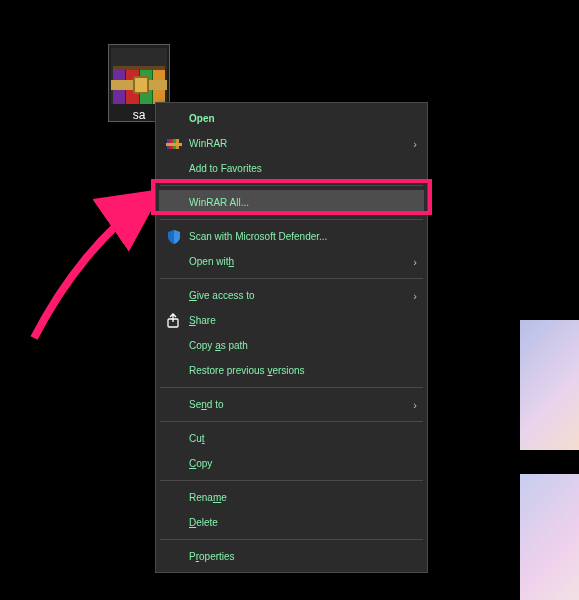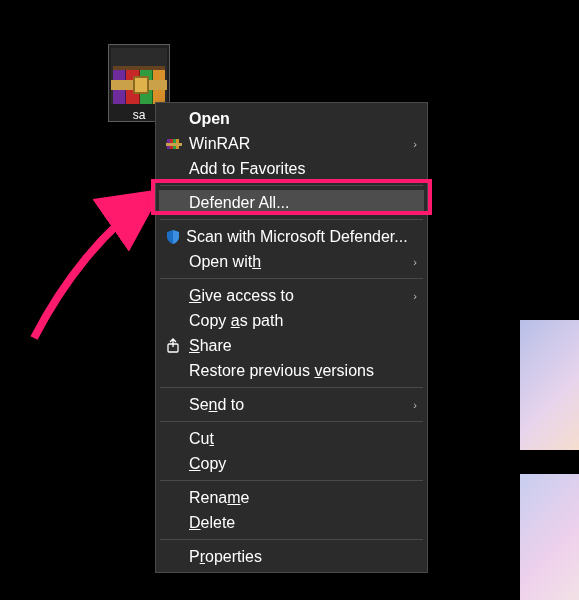--- a/index.html
+++ b/index.html
@@ -85,22 +85,22 @@
     cursor: default;
     position: relative;
   }
   .mi.hover { background: #4d4d4d; }
   .mi .ico {
     width: 30px;
     display: flex; align-items: center; justify-content: center;
   }
   .mi .lbl {
     flex: 1;
-    color: #ffffff;
-    font-size: 16px;
+    color: #86efac;
+    font-size: 10px;
     white-space: nowrap;
   }
   .mi.bold .lbl { font-weight: 600; }
   .mi .arrow-r {
     width: 18px;
     color: #bdbdbd;
     font-size: 11px;
     text-align: center;
   }
   .sep {
@@ -184,21 +184,21 @@
   <div class="mi">
     <span class="ico"></span>
     <span class="lbl">Add to Favorites</span>
     <span class="arrow-r"></span>
   </div>
 
   <div class="sep"></div>
 
   <div class="mi hover">
     <span class="ico"></span>
-    <span class="lbl">Defender All...</span>
+    <span class="lbl">WinRAR All...</span>
     <span class="arrow-r"></span>
   </div>
 
   <div class="sep"></div>
 
   <div class="mi">
     <span class="ico">
       <svg width="16" height="16" viewBox="0 0 16 16">
           <path d="M8 1 L14 3 V8 C14 11 11 14 8 15 C5 14 2 11 2 8 V3 Z" fill="#1b6ec2"></path>
           <path d="M8 1 L14 3 V8 C14 11 11 14 8 15 V1 Z" fill="#3a8fe0"></path>
@@ -216,38 +216,38 @@
 
   <div class="sep"></div>
 
   <div class="mi">
     <span class="ico"></span>
     <span class="lbl"><span class="accel">G</span>ive access to</span>
     <span class="arrow-r">›</span>
   </div>
 
   <div class="mi">
-    <span class="ico"></span>
-    <span class="lbl">Copy <span class="accel">a</span>s path</span>
-    <span class="arrow-r"></span>
-  </div>
-
-  <div class="mi">
     <span class="ico">
       <svg width="16" height="16" viewBox="0 0 16 16" fill="none" stroke="#fff" stroke-width="1.3">
           <rect x="2" y="6" width="10" height="8" rx="1"></rect>
           <path d="M7 9 V2 M4 4 L7 1 L10 4"></path>
         </svg>
     </span>
     <span class="lbl"><span class="accel">S</span>hare</span>
     <span class="arrow-r"></span>
   </div>
 
   <div class="mi">
     <span class="ico"></span>
+    <span class="lbl">Copy <span class="accel">a</span>s path</span>
+    <span class="arrow-r"></span>
+  </div>
+
+  <div class="mi">
+    <span class="ico"></span>
     <span class="lbl">Restore previous <span class="accel">v</span>ersions</span>
     <span class="arrow-r"></span>
   </div>
 
   <div class="sep"></div>
 
   <div class="mi">
     <span class="ico"></span>
     <span class="lbl">Se<span class="accel">n</span>d to</span>
     <span class="arrow-r">›</span>

